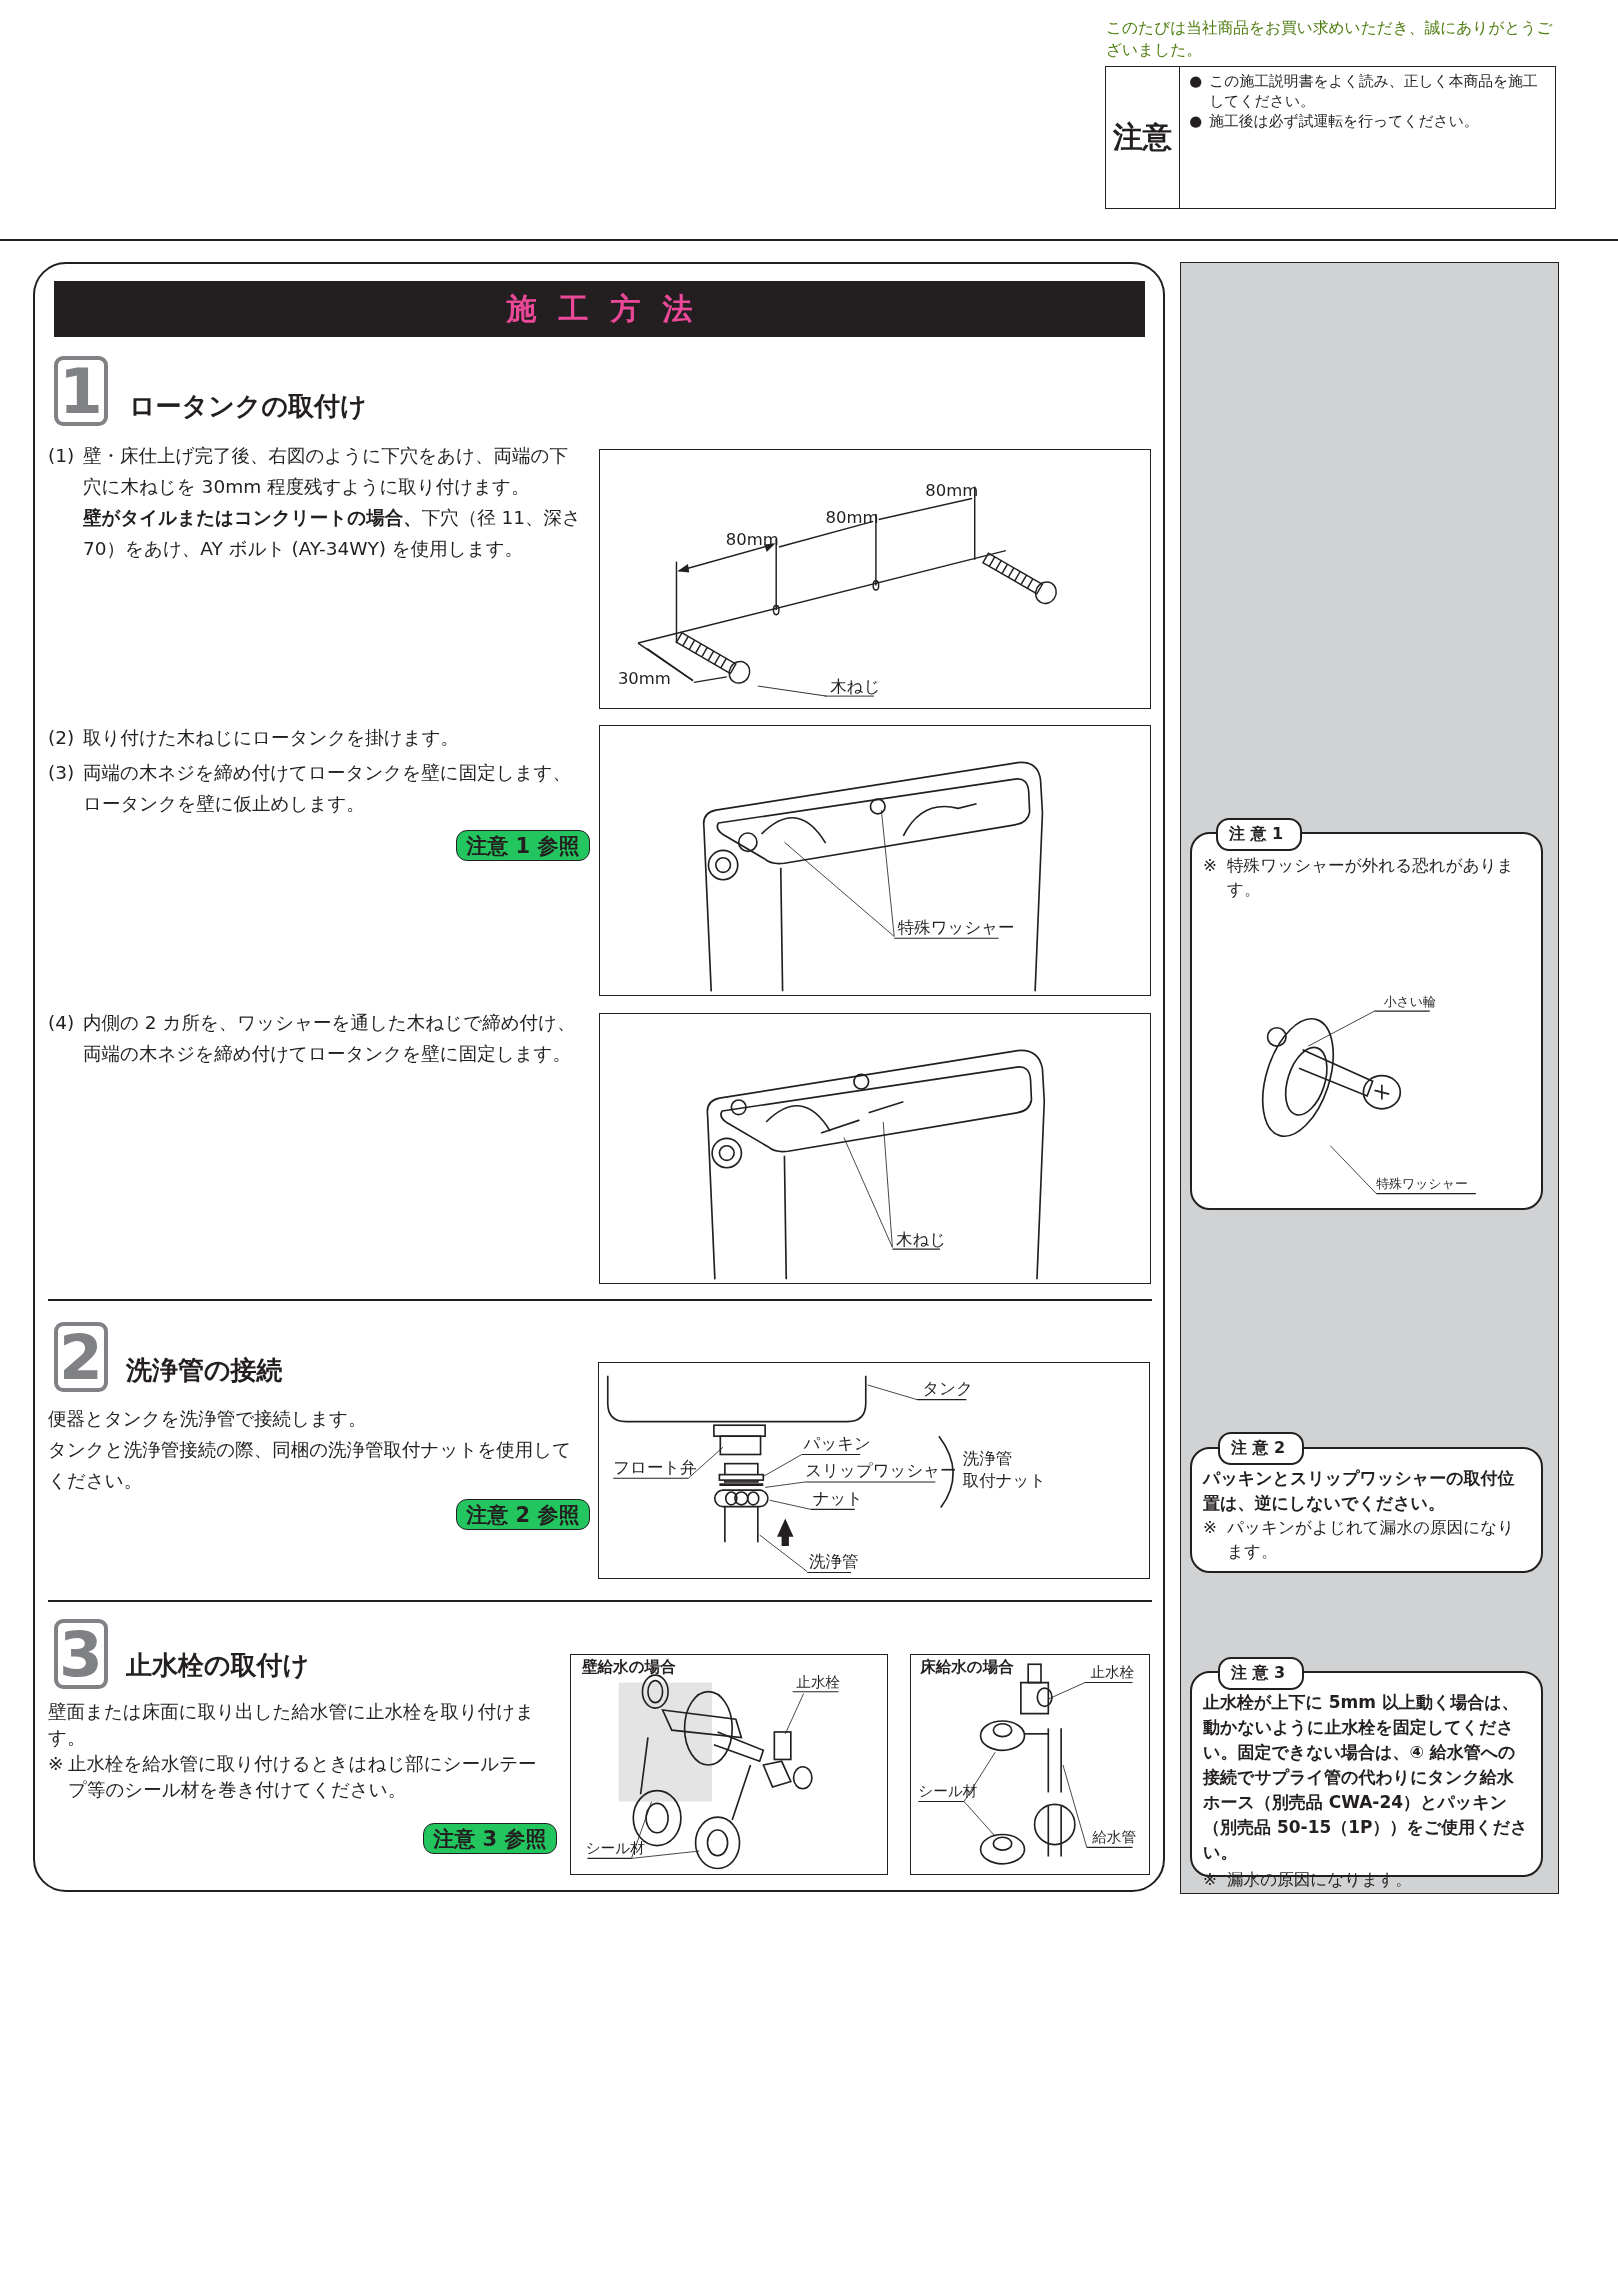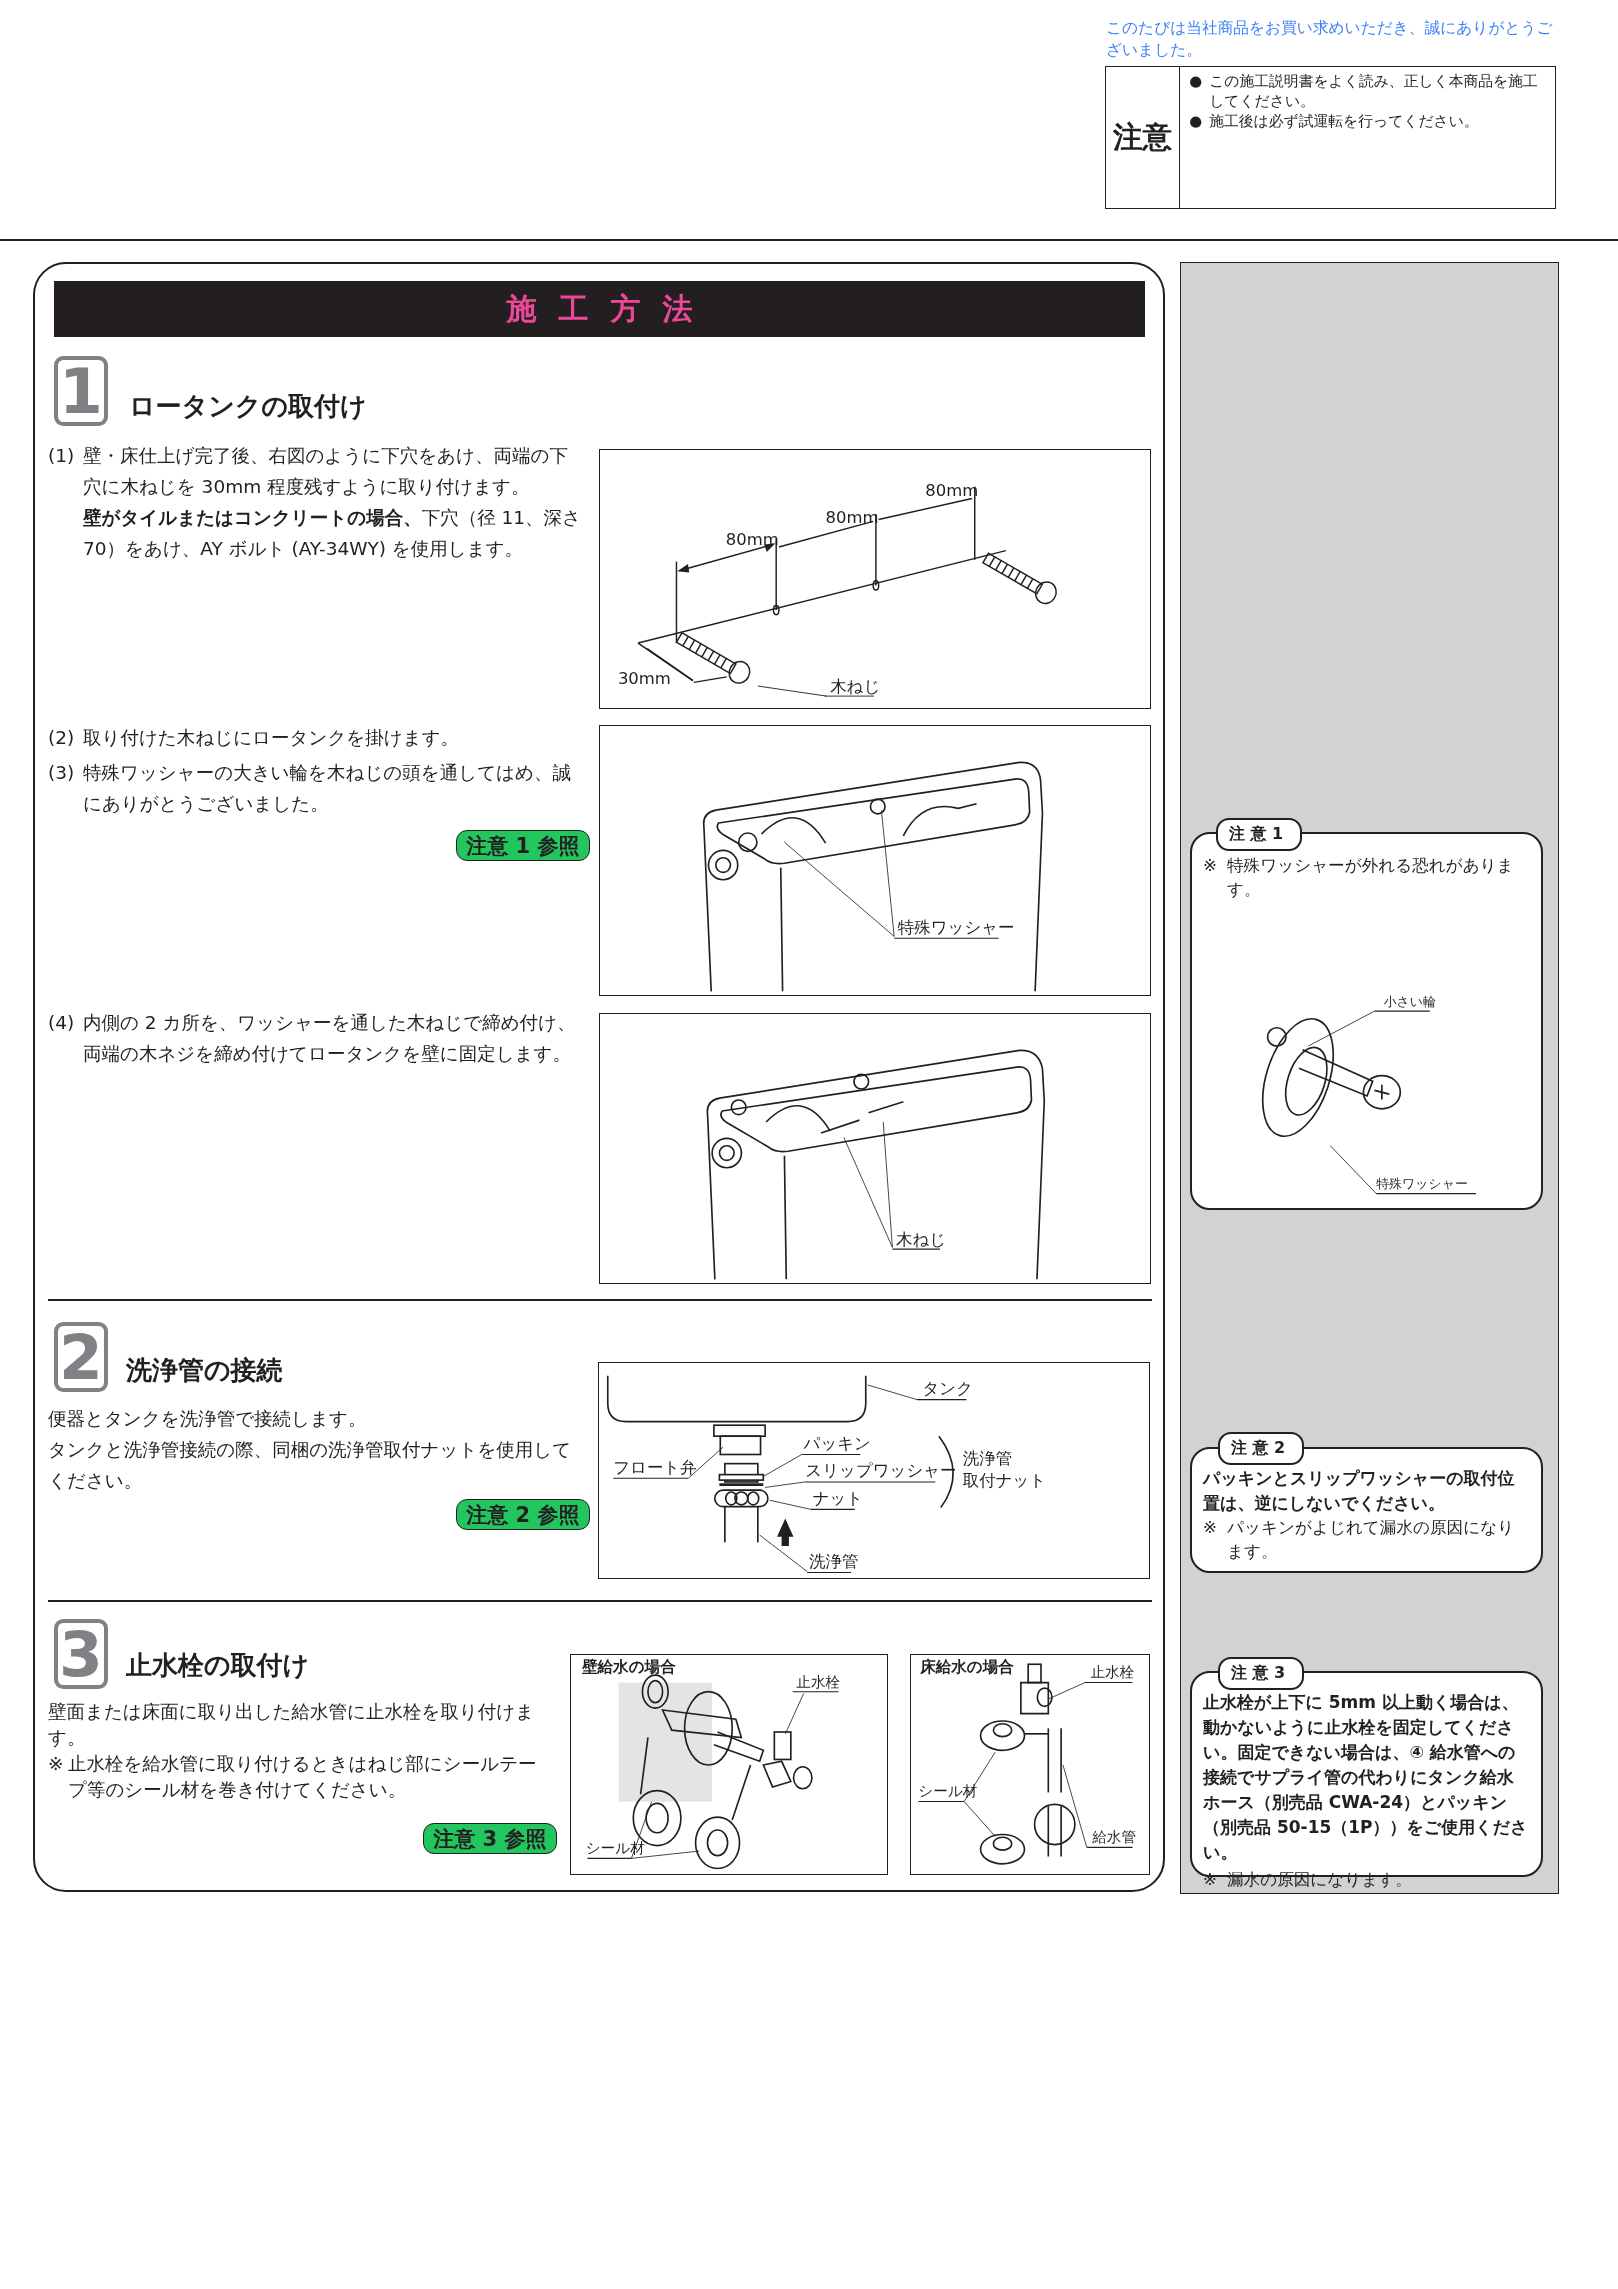--- a/index.html
+++ b/index.html
@@ -1,21 +1,21 @@
 <!DOCTYPE html>
 <html style="font-size:14.8px"><head>
 <meta charset="utf-8">
 <style>
   * { box-sizing: border-box; margin: 0; padding: 0; }
   html, body { width: 1619px; height: 2290px; background: #ffffff; }
   body { position: relative; font-family: "DejaVu Sans", "Liberation Sans", sans-serif; color: #231f20; overflow: hidden; }
   .abs { position: absolute; }
 
   
-  .thanks { left: 1106px; top: 16.6px; width: 458px; font-size: 15.7px; line-height: 22px; color: #3b82f6; }
+  .thanks { left: 1106px; top: 16.6px; width: 458px; font-size: 15.7px; line-height: 22px; color: #4d7c0f; }
   .caution-box { left: 1105px; top: 66px; width: 451px; height: 143px; border: 1.8px solid #231f20; display: flex; }
   .caution-label { width: 74px; border-right: 1.8px solid #231f20; display: flex; align-items: center; justify-content: center; font-size: 29.5px; font-weight: bold; }
   .caution-list { flex: 1; padding: 3.7px 7.4px 0 9.2px; font-size: 14.8px; line-height: 20px; }
   .caution-list li { list-style: none; position: relative; padding-left: 20px; }
   .caution-list li::before { content: "●"; position: absolute; left: 0; top: 0; font-size: 14.8px; }
   .top-rule { left: 0; top: 239px; width: 1619px; height: 1.8px; background: #231f20; }
 
   
   .main-frame { left: 33px; top: 262px; width: 1132px; height: 1630px; border: 2.8px solid #231f20; border-radius: 33px; }
   .title-bar { left: 54px; top: 281px; width: 1091px; height: 56px; background: #231f20; color: #ec4899; font-size: 30px; font-weight: bold; letter-spacing: 22px; display: flex; align-items: center; justify-content: center; padding-left: 22px; }
@@ -117,21 +117,21 @@
     <text class="fig-label" x="136" y="104">80mm</text>
     <text class="fig-label" x="245" y="80">80mm</text>
     <text class="fig-label" x="354" y="50">80mm</text>
     <text class="fig-label" x="18" y="256">30mm</text>
     <text class="fig-label" x="250" y="264">木ねじ</text>
   </svg>
 </div>
 
 <div class="abs body-text" style="left:48px;top:722px;width:535px;">
   <div class="step-para"><span class="pno">(2)</span><span>取り付けた木ねじにロータンクを掛けます。</span></div>
-  <div class="step-para" style="margin-top:3.7px;"><span class="pno">(3)</span><span>特殊ワッシャーの大きい輪を木ねじの頭を通してはめ、誠にありがとうございました。</span></div>
+  <div class="step-para" style="margin-top:3.7px;"><span class="pno">(3)</span><span>両端の木ネジを締め付けてロータンクを壁に固定します、ロータンクを壁に仮止めします。</span></div>
 </div>
 <div class="abs ref-pill" style="left:456px;top:830px;">注意 1 参照</div>
 
 <div class="abs fig" style="left:599px;top:725px;width:552px;height:271px;">
   <svg viewBox="0 0 598 294">
     <g stroke="#231f20" fill="none" stroke-width="1.8">
       <path d="M120,290 L112,110 Q110,95 125,92 L455,40 Q478,38 480,60 L482,95 L474,290"></path>
       <path d="M128,104 L450,56 Q466,54 468,70 L469,95 Q470,110 455,112 L90+0,0" stroke-width="0"></path>
       <path d="M128,106 L452,58 Q466,56 467,72 L468,94 Q466,106 452,108 L200,150 Q186,152 178,145 L132,118 Q124,112 128,106 Z"></path>
       <line x1="196" y1="155" x2="198" y2="290"></line>

